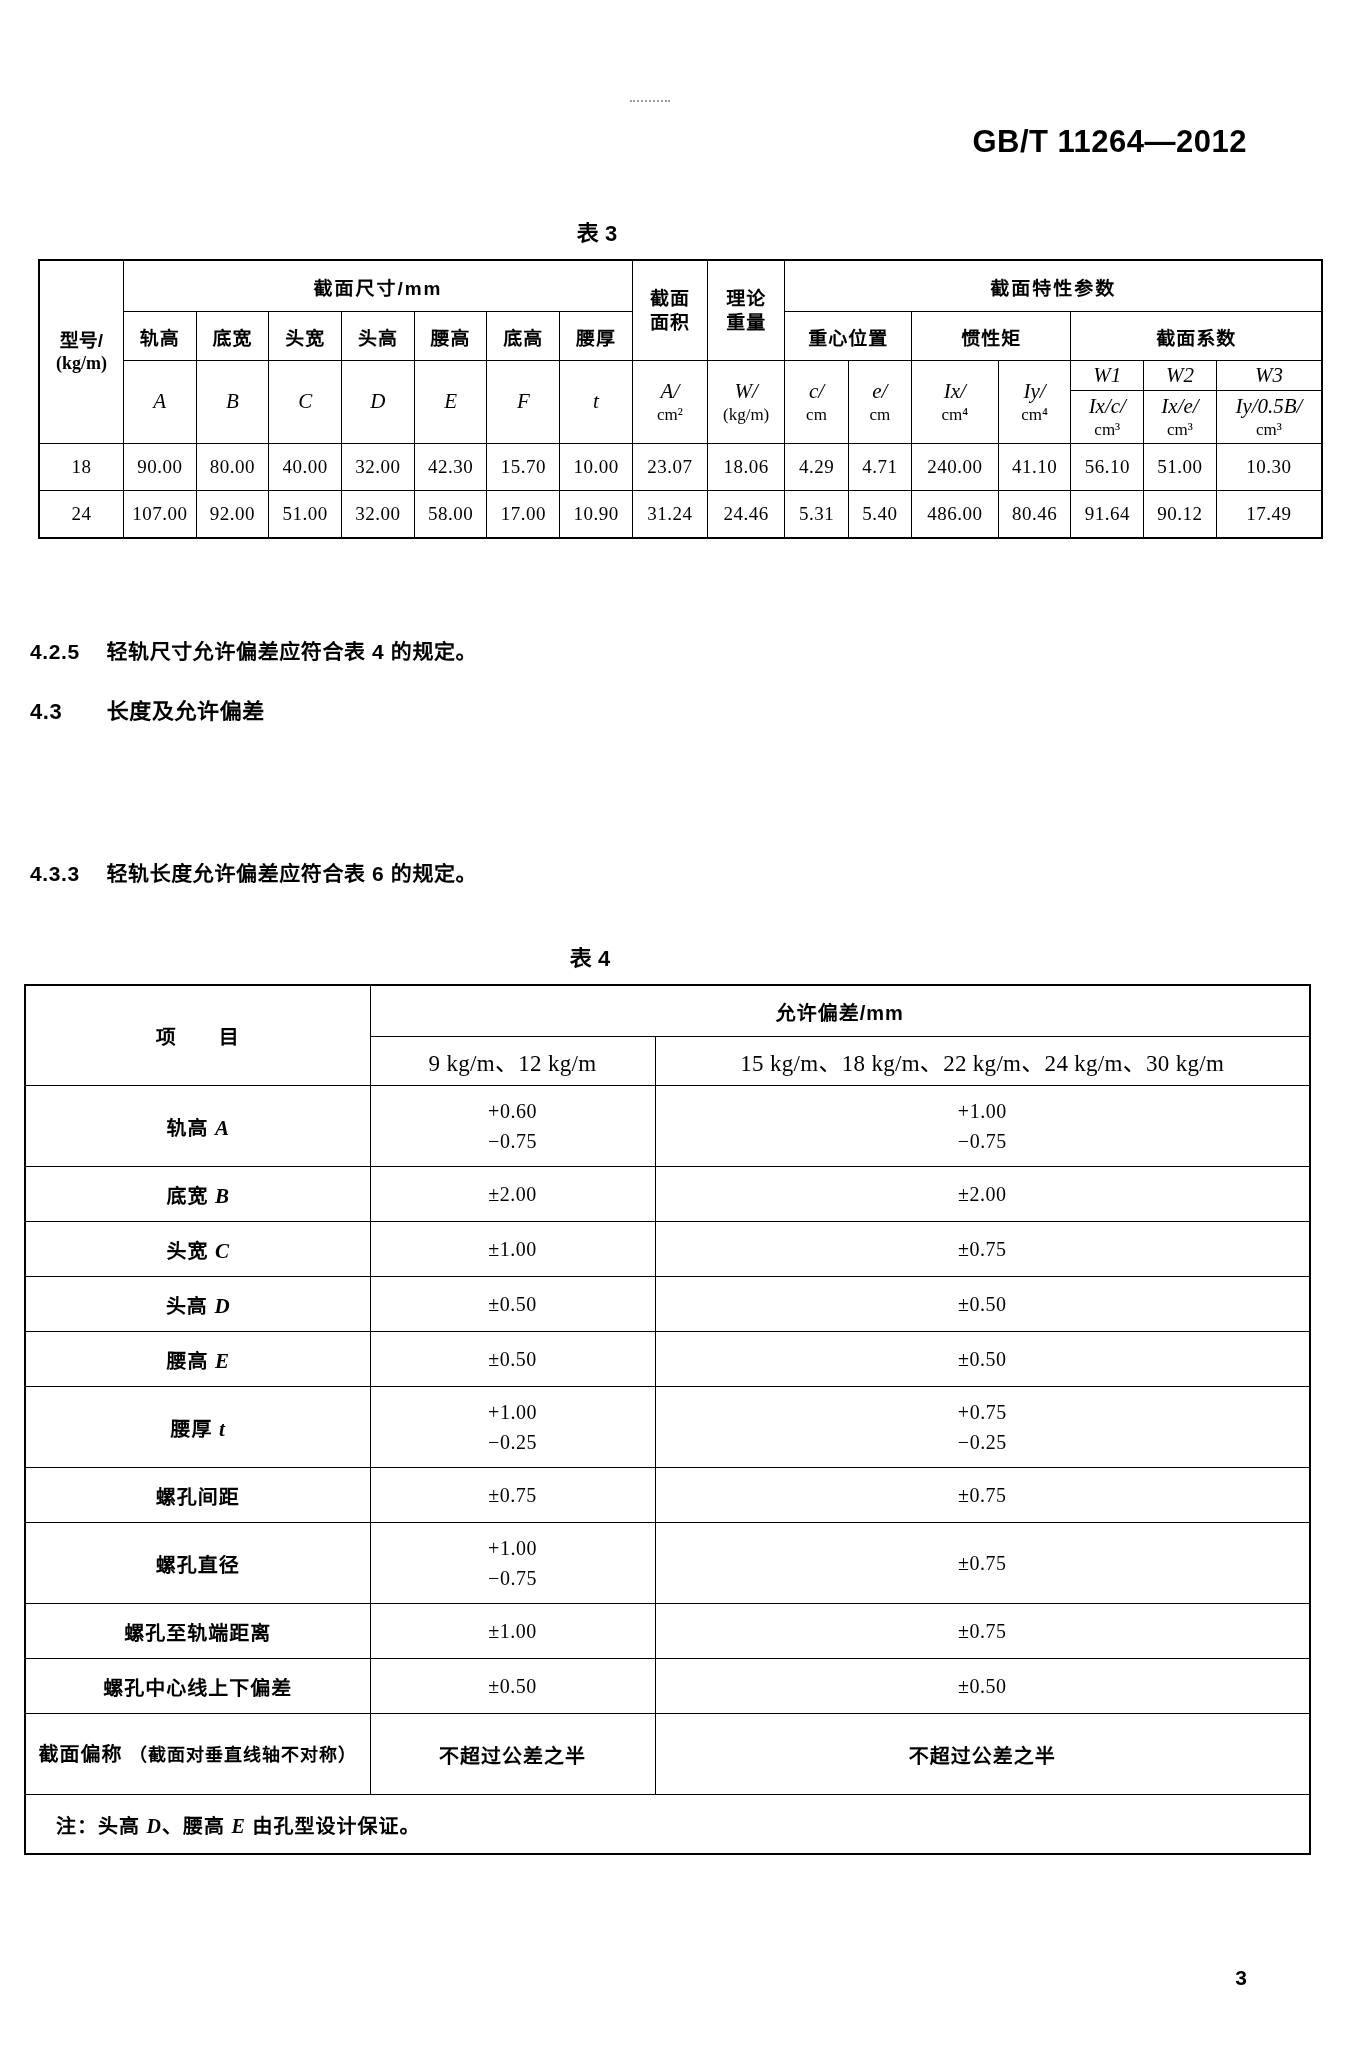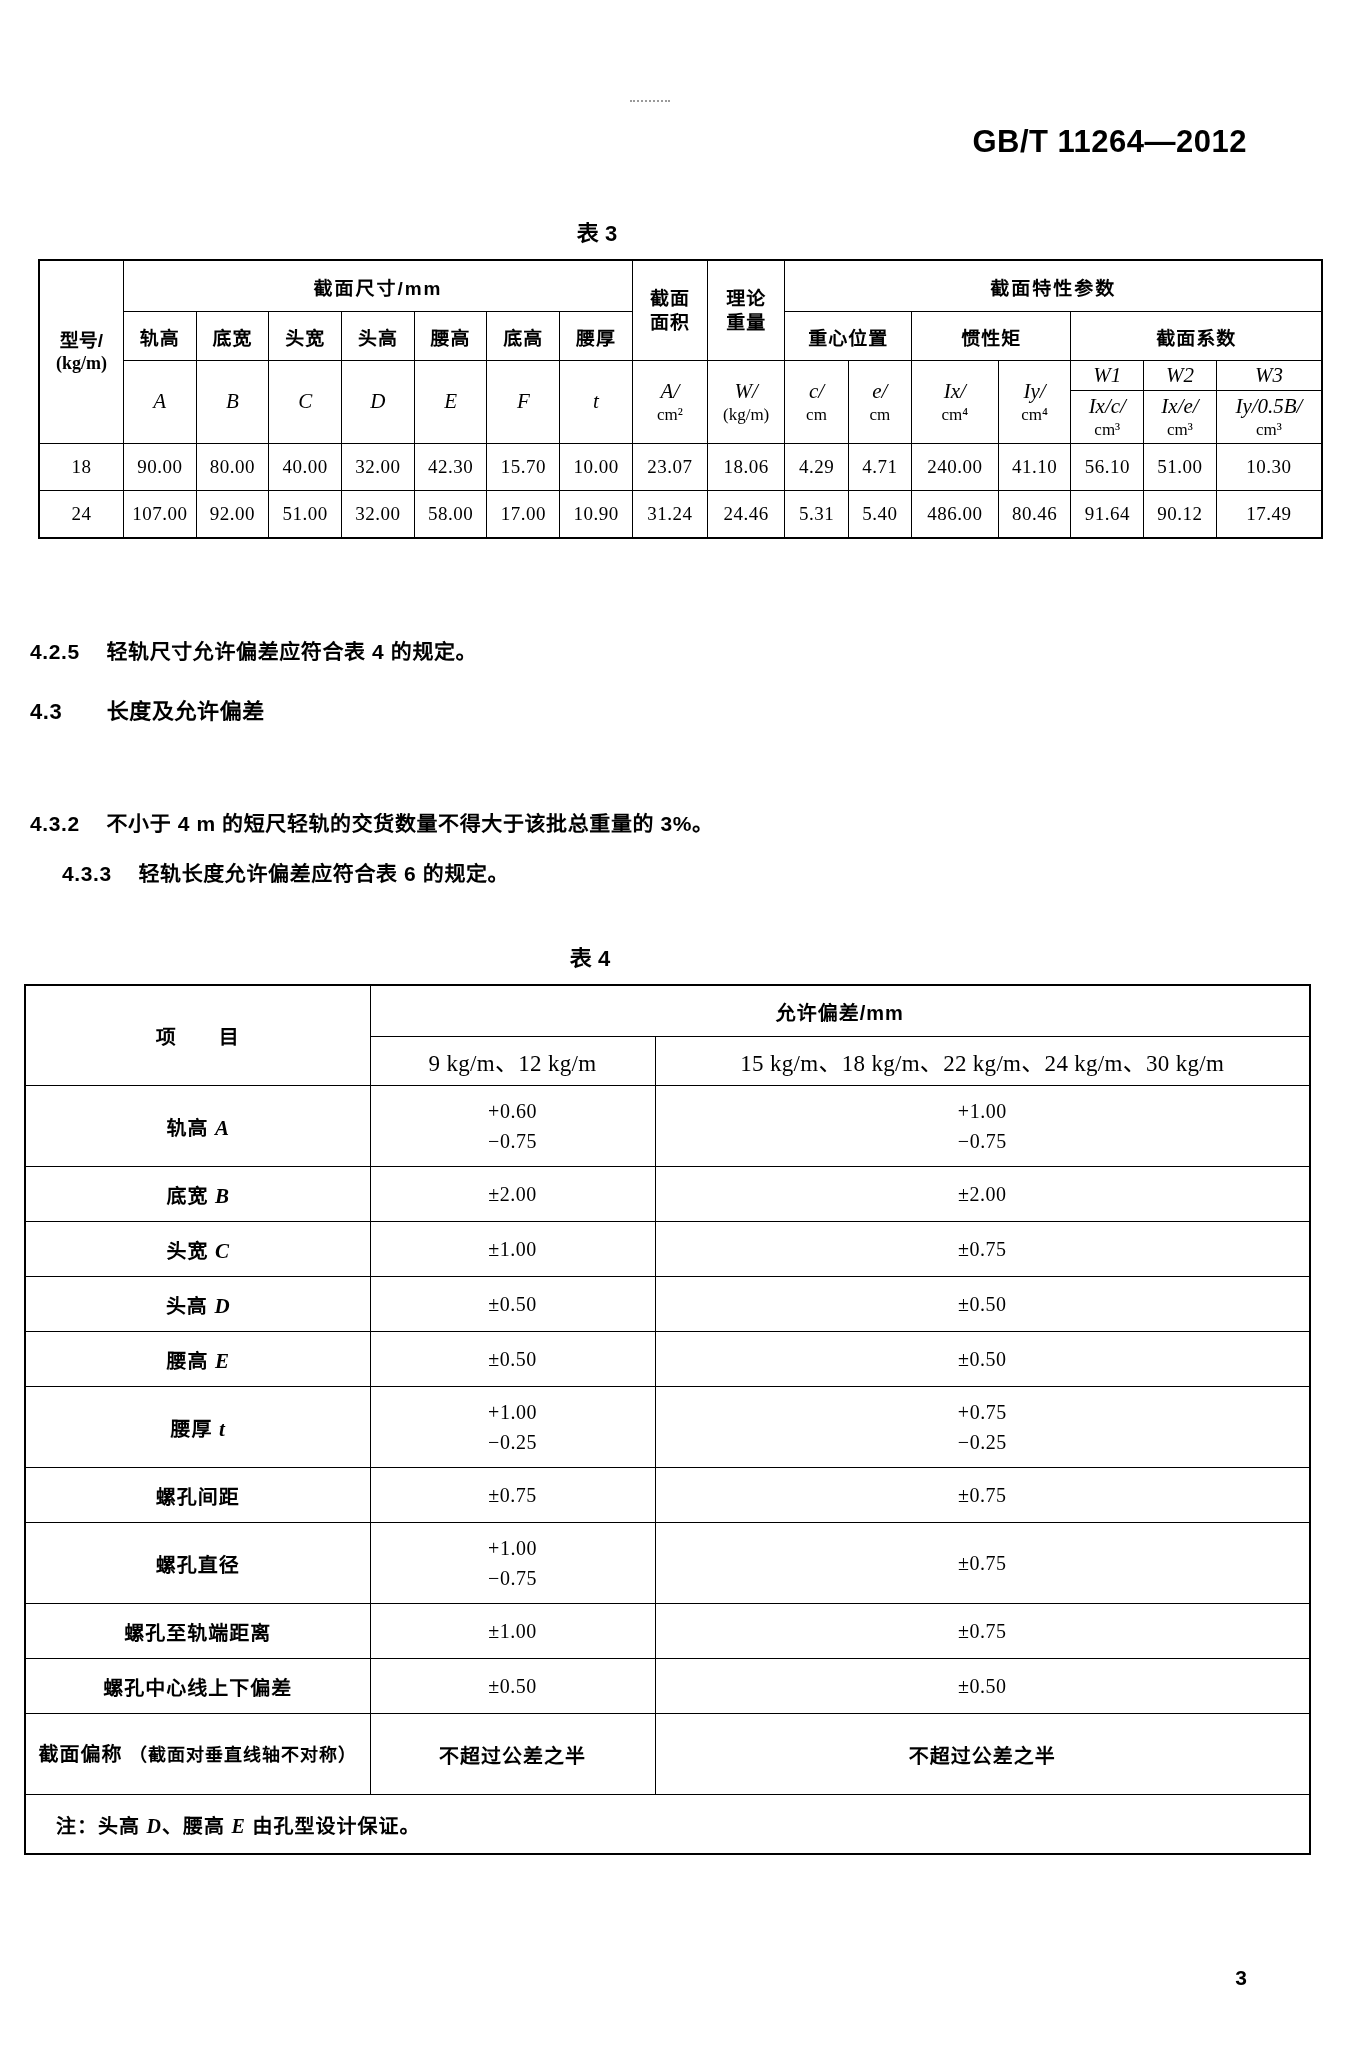--- a/index.html
+++ b/index.html
@@ -143,21 +143,21 @@
     display: inline-block;
     min-width: 70px;
   }
   .body-text.sec-head {
     font-size: 22px;
   }
   .p1 { top: 640px; }
   .p2 { top: 700px; }
   .p3 { top: 762px; }
   .p4 { top: 812px; }
-  .p5 { top: 862px; margin-left: 32px; }
+  .p5 { top: 862px; }
 
   
   #table4-wrap {
     position: absolute;
     top: 940px;
     left: 24px;
     width: 1132px;
   }
   #table4 {
     width: 1285px;
@@ -397,24 +397,20 @@
     <span class="num-lead">4.2.5</span>
     <span>轻轨尺寸允许偏差应符合表 4 的规定。</span>
   </div>
 
   <div class="body-text sec-head p2">
     <span class="num-lead">4.3</span>
     <span>长度及允许偏差</span>
   </div>
 
 
-  <div class="body-text p4">
-    <span class="num-lead">4.3.2</span>
-    <span>不小于 4 m 的短尺轻轨的交货数量不得大于该批总重量的 3%。</span>
-  </div>
 
   <div class="body-text p5">
     <span class="num-lead">4.3.3</span>
     <span>轻轨长度允许偏差应符合表 6 的规定。</span>
   </div>
 
   <div id="table4-wrap">
     <div class="table-caption">表 4</div>
 
     <table id="table4" class="std">

